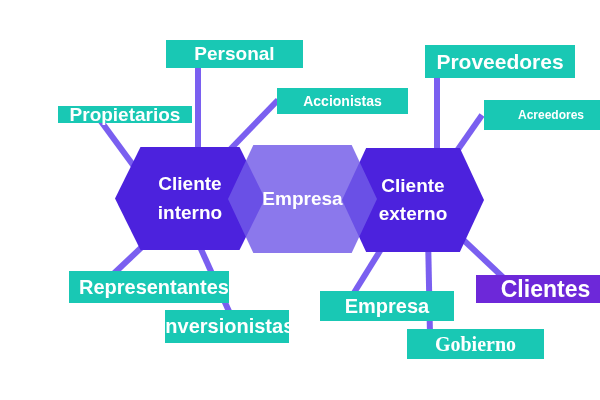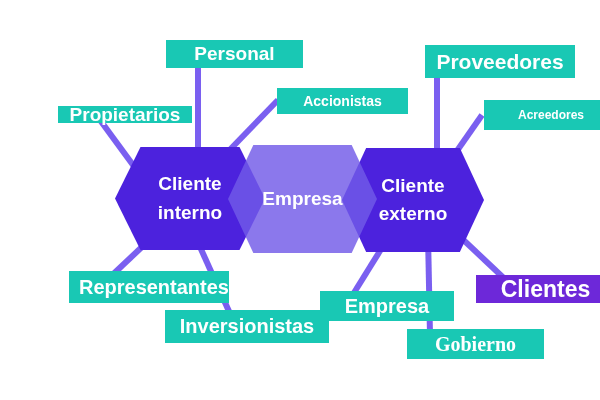--- a/index.html
+++ b/index.html
@@ -59,21 +59,21 @@
     </div>
     <div class="node" style="left: 393px; top: 45px; width: 150px; height: 33px; background: rgb(25, 200, 180); font-size: 21px;">
       <span>Proveedores</span>
     </div>
     <div class="node" style="left: 452px; top: 100px; width: 134px; height: 30px; background: rgb(25, 200, 180); font-size: 12px;">
       <span>Acreedores</span>
     </div>
     <div class="node" style="left: 37px; top: 271px; width: 160px; height: 32px; background: rgb(25, 200, 180); font-size: 20px; justify-content: flex-end;">
       <span>Representantes</span>
     </div>
-    <div class="node" style="left: 133px; top: 310px; width: 164px; height: 33px; background: rgb(25, 200, 180); font-size: 20px;">
+    <div class="node" style="left: 133px; top: 310px; width: 124px; height: 33px; background: rgb(25, 200, 180); font-size: 20px;">
       <span>Inversionistas</span>
     </div>
     <div class="node" style="left: 288px; top: 291px; width: 134px; height: 30px; background: rgb(25, 200, 180); font-size: 20px;">
       <span>Empresa</span>
     </div>
     <div class="node" style="left: 375px; top: 329px; width: 137px; height: 30px; background: rgb(25, 200, 180); font-size: 20px; font-family: Liberation Serif, serif;">
       <span>Gobierno</span>
     </div>
     <div class="node" style="left: 444px; top: 275px; width: 139px; height: 28px; background: #6d28d9; font-size: 23px;">
       <span>Clientes</span>

